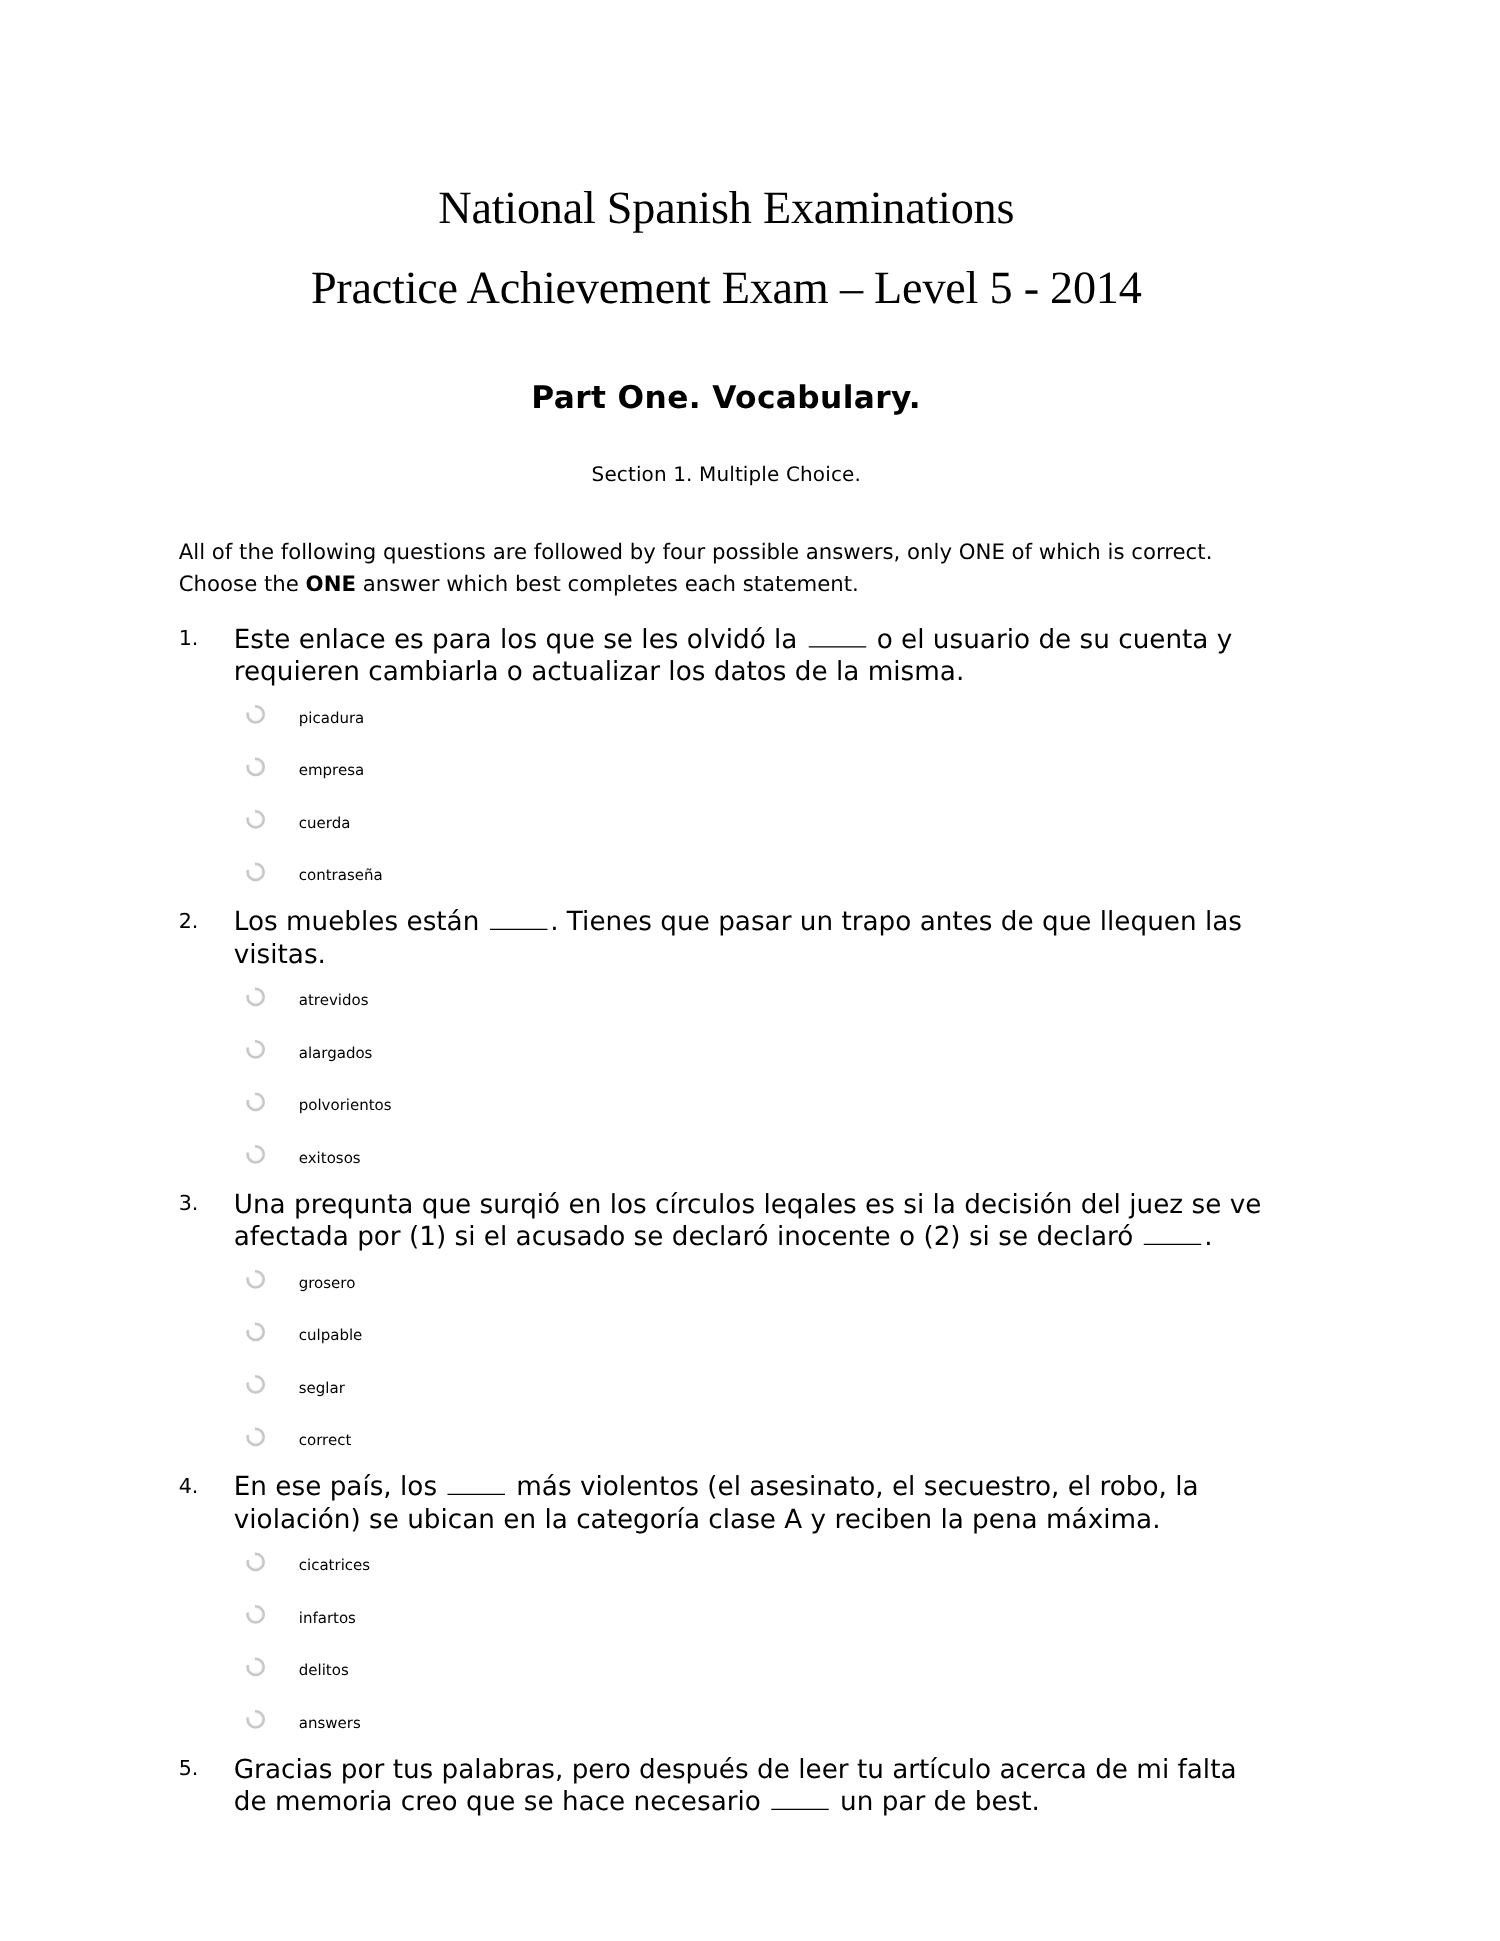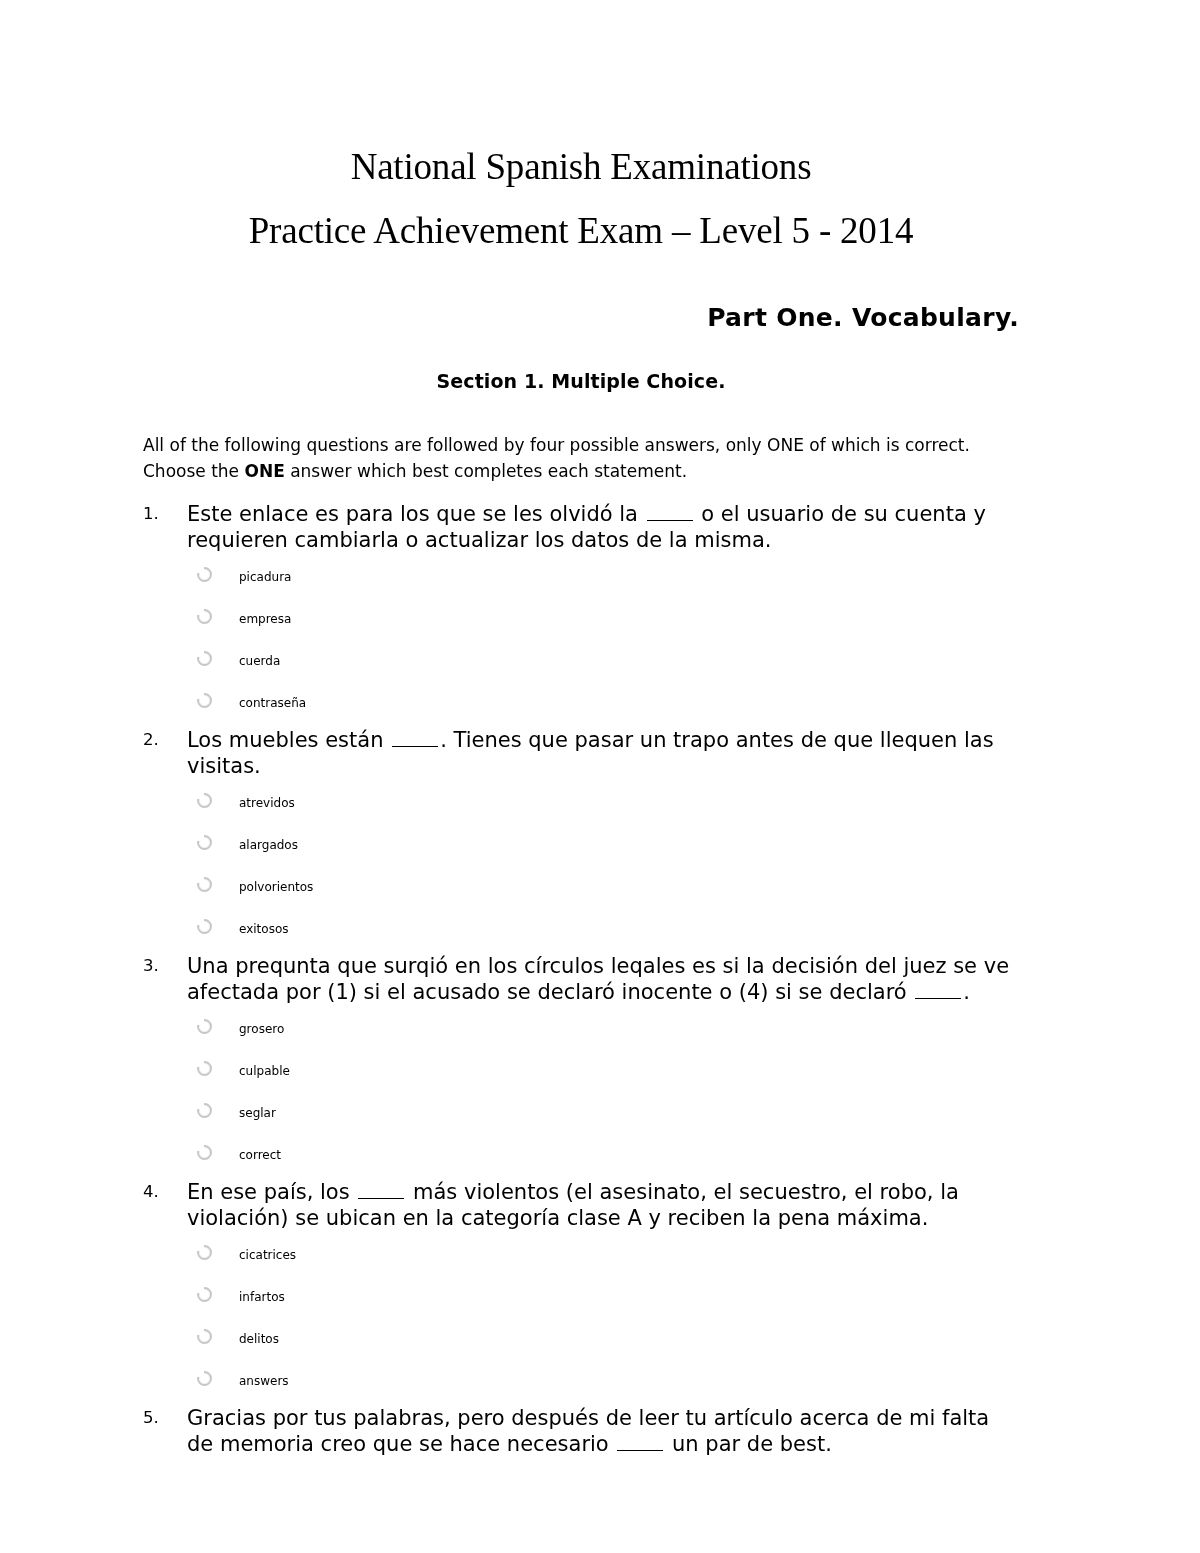--- a/index.html
+++ b/index.html
@@ -44,28 +44,28 @@
   .title-line-1 { margin-top: 148px; }
   .title-line-2 { margin-top: 27px; }
 
   
   .part-heading {
     font-family: "DejaVu Sans", sans-serif;
     font-weight: bold;
     font-size: 25px;
     letter-spacing: 0.3px;
     margin-top: 54px;
-    text-align: right;
+    text-align: center;
   }
 
   
   .section-heading {
     font-family: "DejaVu Sans", sans-serif;
-    font-weight: bold;
-    font-size: 19px;
+    font-weight: normal;
+    font-size: 16px;
     text-align: center;
     margin-top: 38px;
     letter-spacing: 0.1px;
   }
 
   
   .instructions {
     font-family: "DejaVu Sans", sans-serif;
     font-size: 17px;
     line-height: 26px;
@@ -199,21 +199,21 @@
               <span class="option-label">polvorientos</span>
             </div>
             <div class="option">
               <span class="radio"></span>
               <span class="option-label">exitosos</span>
             </div>
           </div>
         </div>
         <div class="question">
           <div class="qnum">3.</div>
-          <div class="qtext"><span>Una prequnta que surqió en los círculos leqales es si la decisión del juez se ve afectada por (1) si el acusado se declaró inocente o (4) si se declaró </span><span class="blank"></span><span>.</span></div>
+          <div class="qtext"><span>Una prequnta que surqió en los círculos leqales es si la decisión del juez se ve afectada por (1) si el acusado se declaró inocente o (2) si se declaró </span><span class="blank"></span><span>.</span></div>
           <div class="options">
             <div class="option">
               <span class="radio"></span>
               <span class="option-label">grosero</span>
             </div>
             <div class="option">
               <span class="radio"></span>
               <span class="option-label">culpable</span>
             </div>
             <div class="option">

